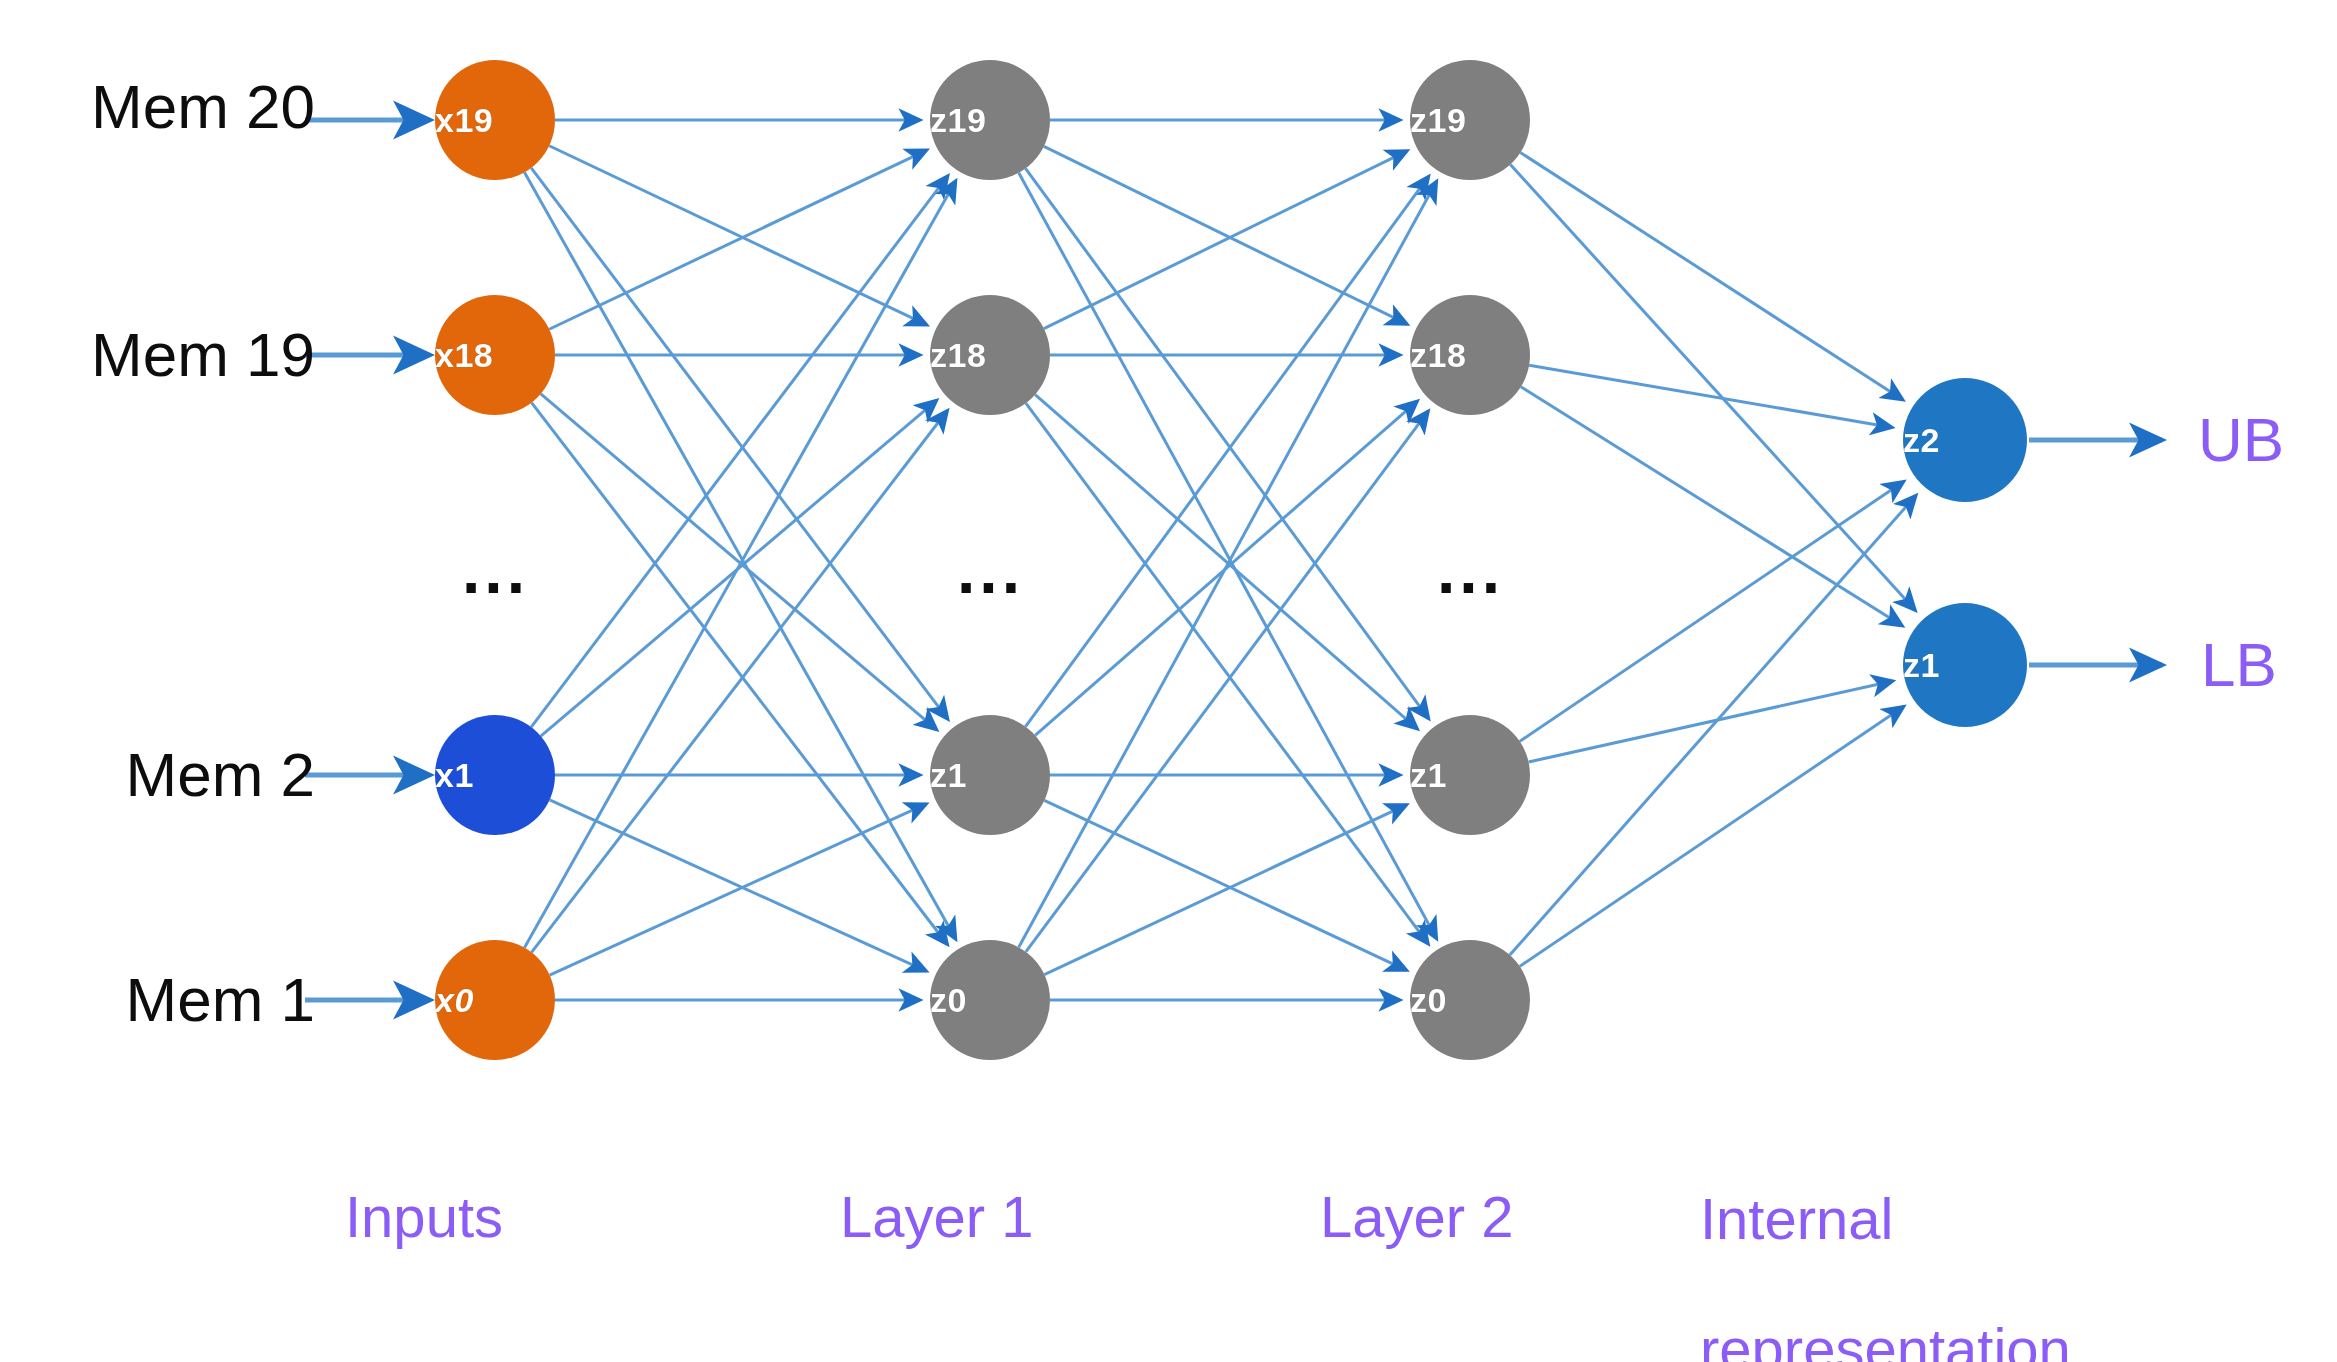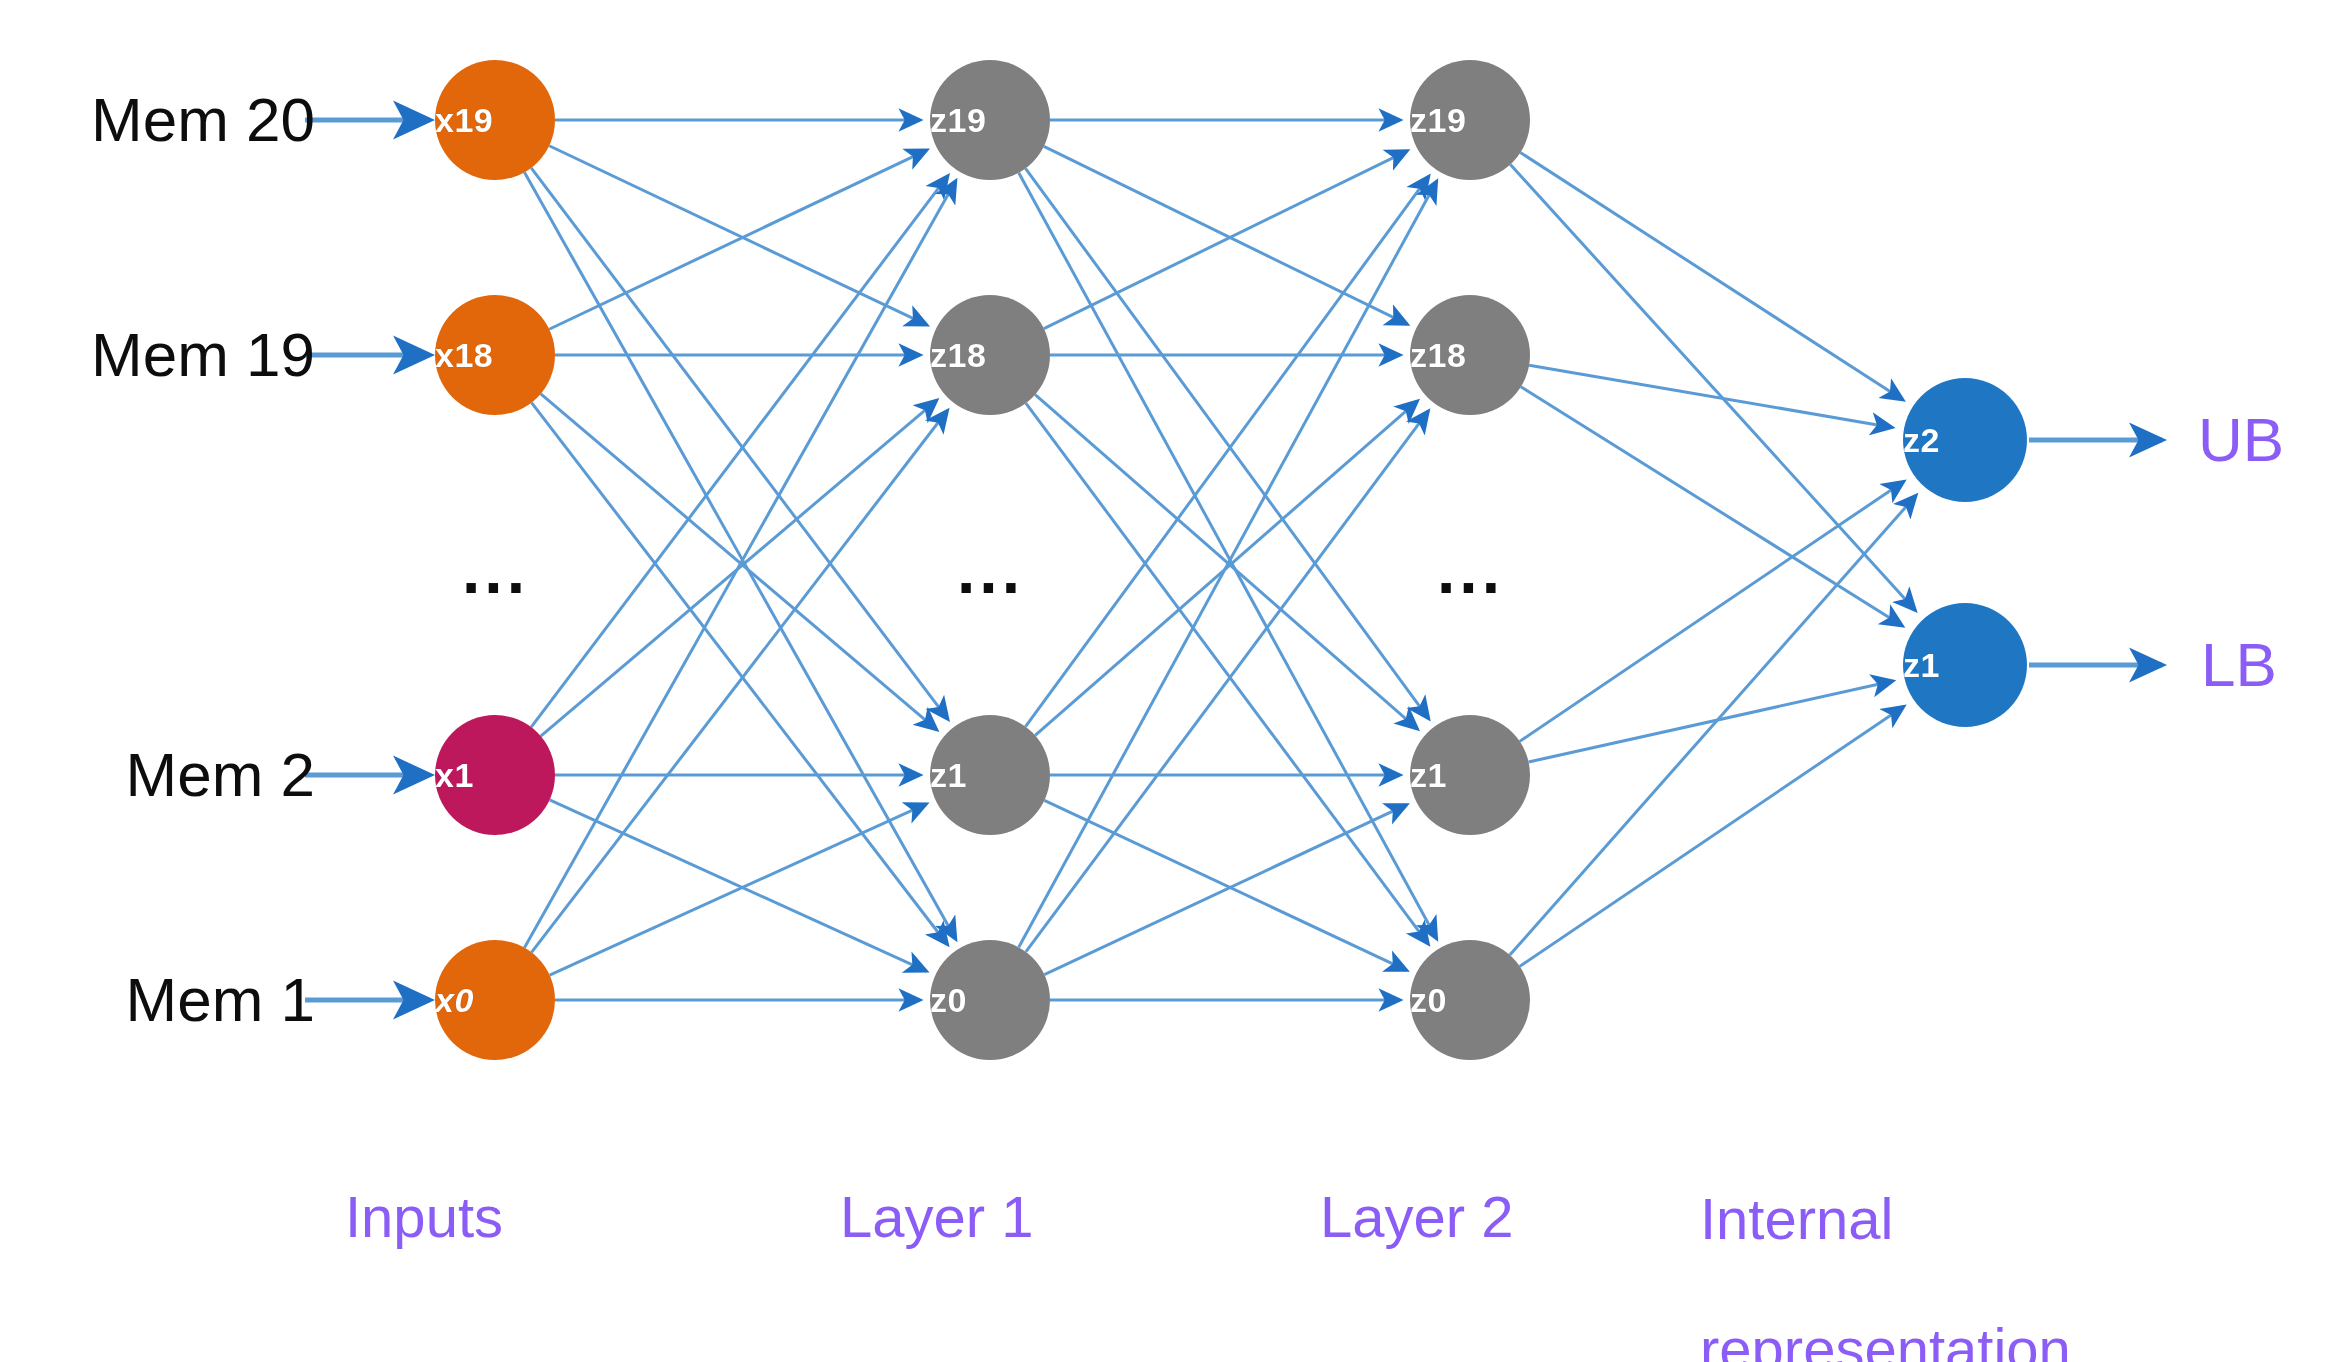--- a/index.html
+++ b/index.html
@@ -132,32 +132,32 @@
         <line x1="1520.851020737087" y1="386.84609379494344" x2="1902.2837410909258" y2="625.7231509862364" stroke-width="3" marker-end="url(#ah)"></line>
         <line x1="1519.6901526121626" y1="741.3713108584354" x2="1903.7154784449995" y2="481.47538327459637" stroke-width="3" marker-end="url(#ah)"></line>
         <line x1="1528.571223611037" y1="761.9841725308806" x2="1892.7621575463875" y2="681.0528538785805" stroke-width="3" marker-end="url(#ah)"></line>
         <line x1="1509.7371088035634" y1="955.0448870101101" x2="1915.990899142272" y2="495.44463935419753" stroke-width="3" marker-end="url(#ah)"></line>
         <line x1="1519.6901526121626" y1="966.3713108584354" x2="1903.7154784449995" y2="706.4753832745964" stroke-width="3" marker-end="url(#ah)"></line>
         <line x1="2029" y1="440" x2="2162" y2="440" stroke-width="5" marker-end="url(#ahbig)"></line>
         <line x1="2029" y1="665" x2="2162" y2="665" stroke-width="5" marker-end="url(#ahbig)"></line>
       </g>
   </svg>
 
-  <div class="mem-label" style="right:2022px; top:89px;margin-left:9px;">Mem 20</div>
+  <div class="mem-label" style="right:2022px; top:76px;margin-left:9px;">Mem 20</div>
   <div class="mem-label" style="right:2022px; top:324px;">Mem 19</div>
   <div class="mem-label" style="right:2022px; top:744px;">Mem 2</div>
   <div class="mem-label" style="right:2022px; top:969px;">Mem 1</div>
 
   <div class="node" style="left:435px; top:60px; width:120px; height:120px; background:#E2660A;">
     <span class="node-label" style="font-size:34px;">x19</span>
   </div>
   <div class="node" style="left:435px; top:295px; width:120px; height:120px; background:#E2660A;">
     <span class="node-label" style="font-size:34px;">x18</span>
   </div>
-  <div class="node" style="left:435px; top:715px; width:120px; height:120px; background:#be185d;">
+  <div class="node" style="left:435px; top:715px; width:120px; height:120px; background:#1d4ed8;">
     <span class="node-label" style="font-size:34px;">x1</span>
   </div>
   <div class="node" style="left:435px; top:940px; width:120px; height:120px; background:#E2660A;">
     <span class="node-label" style="font-size:34px;font-style:italic;">x0</span>
   </div>
   <div class="ellipsis" style="left:462px; top:537px;">...</div>
 
   <div class="node" style="left:930px; top:60px; width:120px; height:120px; background:#7F7F7F;">
     <span class="node-label" style="font-size:34px;">z19</span>
   </div>

